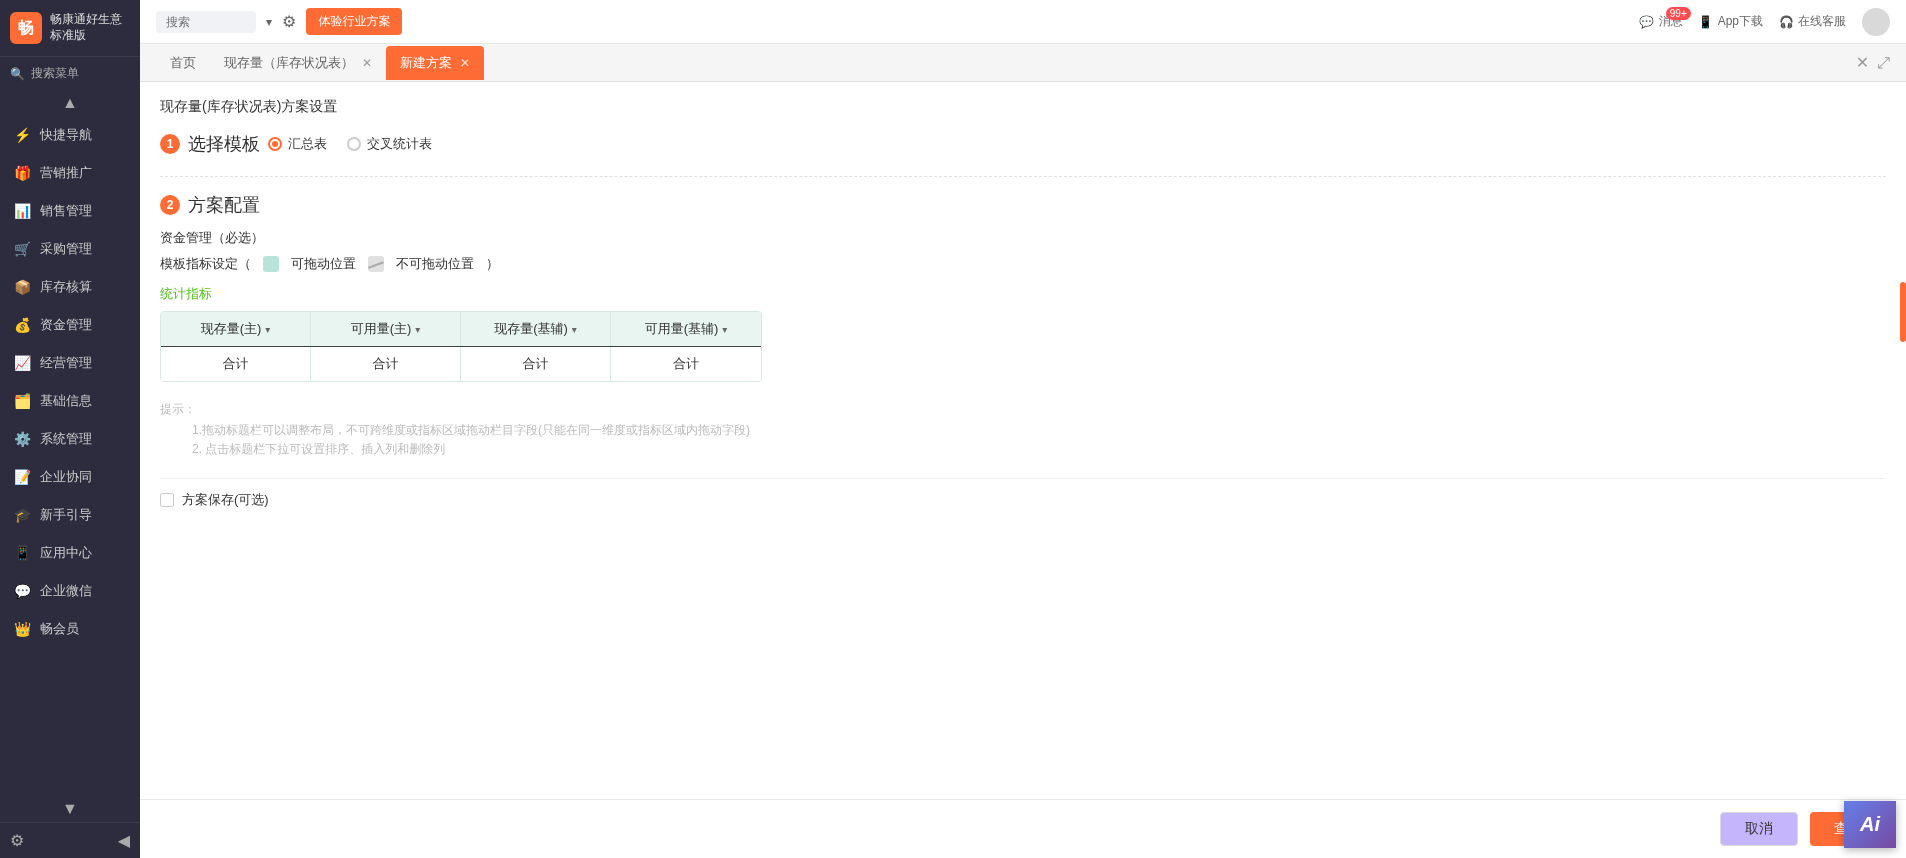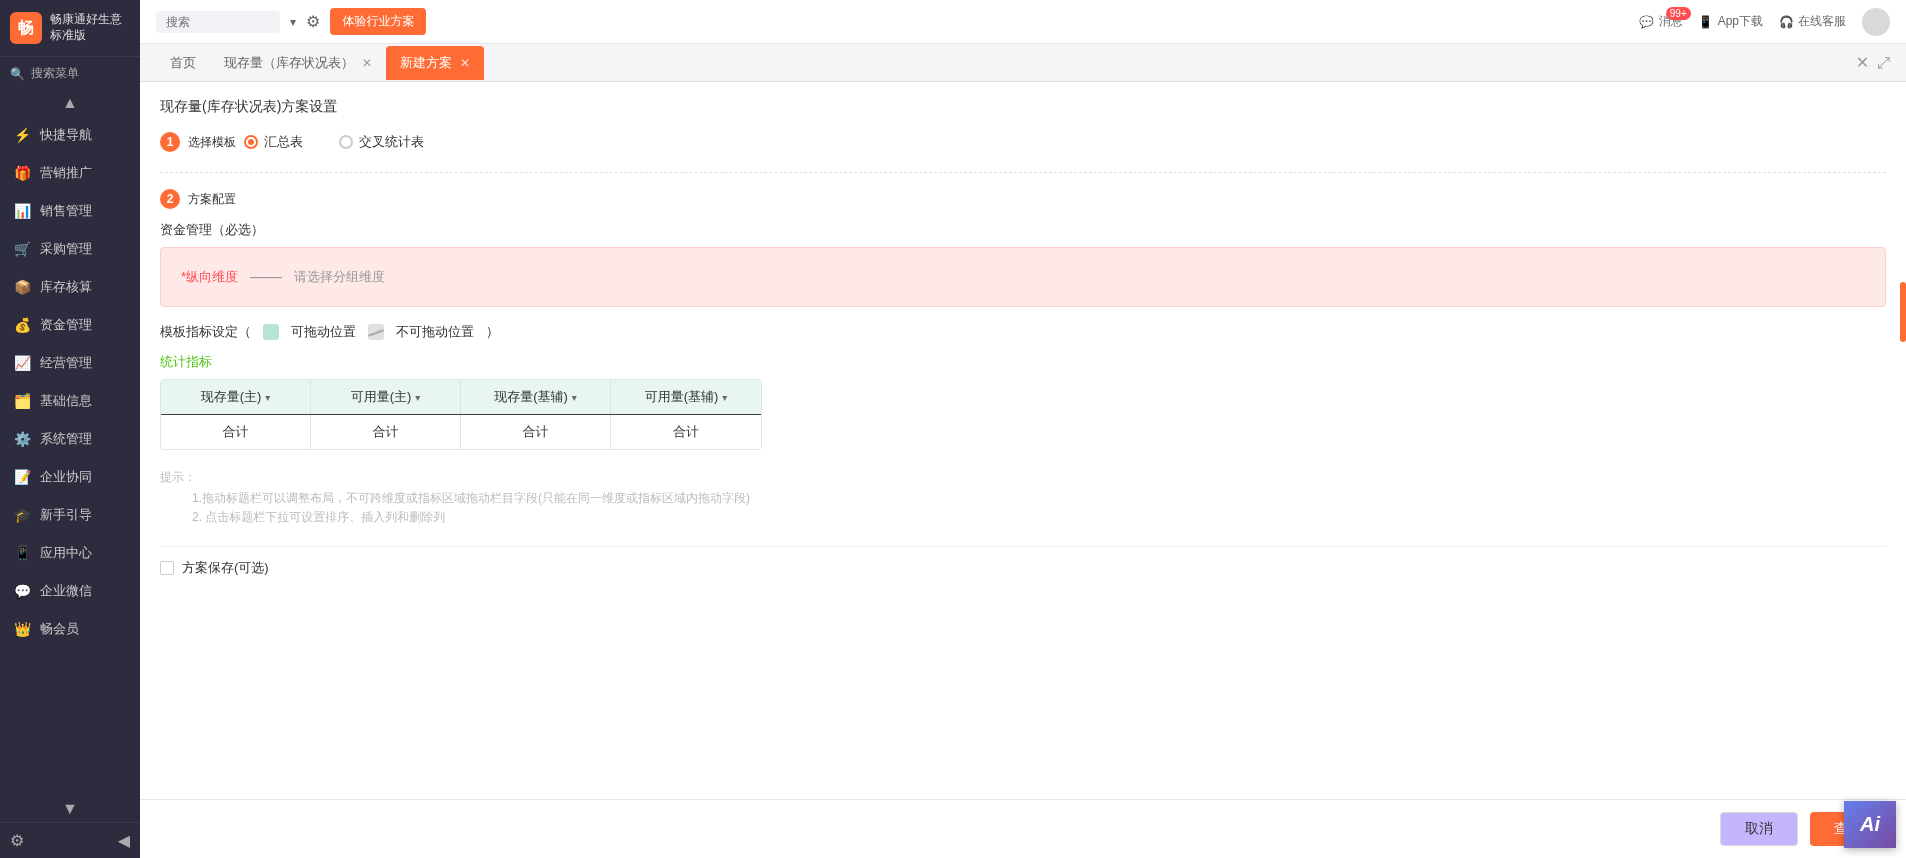--- a/index.html
+++ b/index.html
@@ -116,21 +116,21 @@
       border-bottom: 1px solid #e8e8e8;
       flex-shrink: 0;
     }
     .topbar-search {
       background: #f0f2f5;
       border: none;
       border-radius: 4px;
       padding: 4px 10px;
       font-size: 12px;
       color: #999;
-      width: 124px;
+      width: 100px;
     }
     .topbar-dropdown {
       font-size: 12px;
       color: #666;
       cursor: pointer;
     }
     .topbar-settings {
       font-size: 16px;
       color: #666;
       cursor: pointer;
@@ -249,29 +249,29 @@
       color: white;
       border-radius: 50%;
       display: flex;
       align-items: center;
       justify-content: center;
       font-size: 12px;
       font-weight: bold;
       flex-shrink: 0;
     }
     .section-title {
-      font-size: 12px;
+      font-size: 18px;
       color: #333;
       font-weight: 500;
     }
 
     
     .radio-group {
       display: flex;
-      gap: 36px;
+      gap: 20px;
     }
     .radio-item {
       display: flex;
       align-items: center;
       gap: 6px;
       cursor: pointer;
       font-size: 13px;
       color: #333;
     }
     .radio-circle {
@@ -666,27 +666,20 @@
       <div class="section">
         <div class="section-header">
           <div class="section-num">2</div>
           <span class="section-title">方案配置</span>
         </div>
 
         
         <div class="dimension-label">资金管理（必选）</div>
 
         
-        <div class="dimension-area">
-          <div class="dimension-row">
-            <span class="dimension-required">*纵向维度</span>
-            <span class="dimension-divider">——</span>
-            <span class="dimension-placeholder">请选择分组维度</span>
-          </div>
-        </div>
 
         
         <div class="indicator-row">
           <span>模板指标设定（</span>
           <span class="indicator-badge"></span>
           <span>可拖动位置</span>
           <span class="indicator-badge disabled"></span>
           <span>不可拖动位置</span>
           <span>）</span>
         </div>

